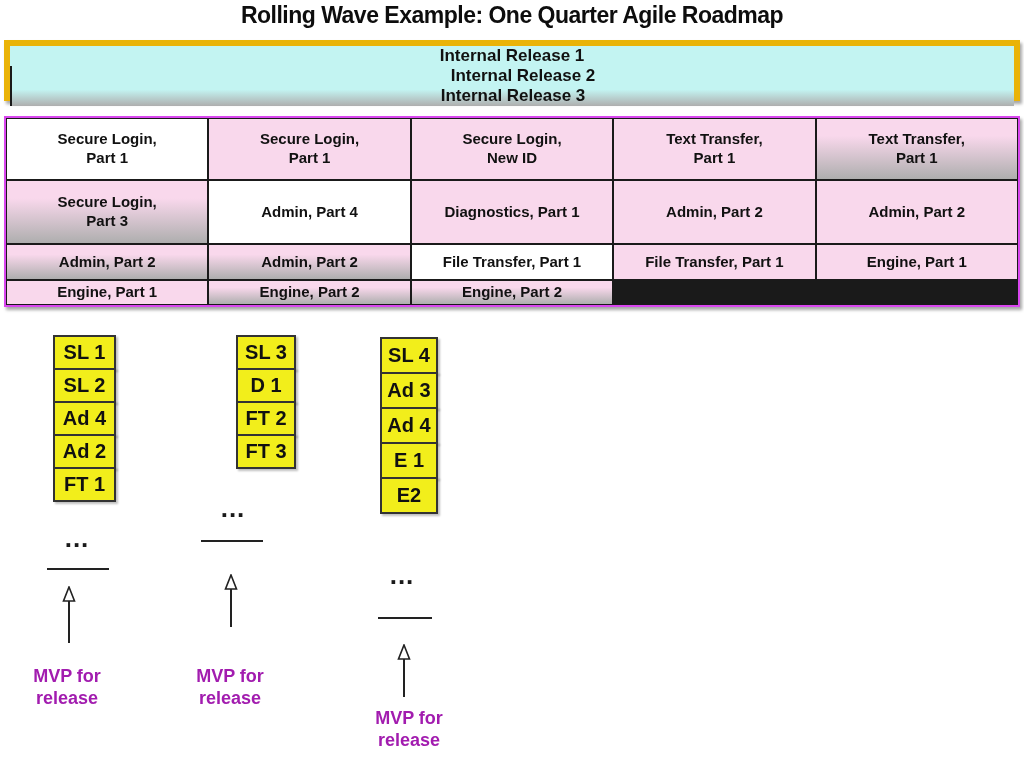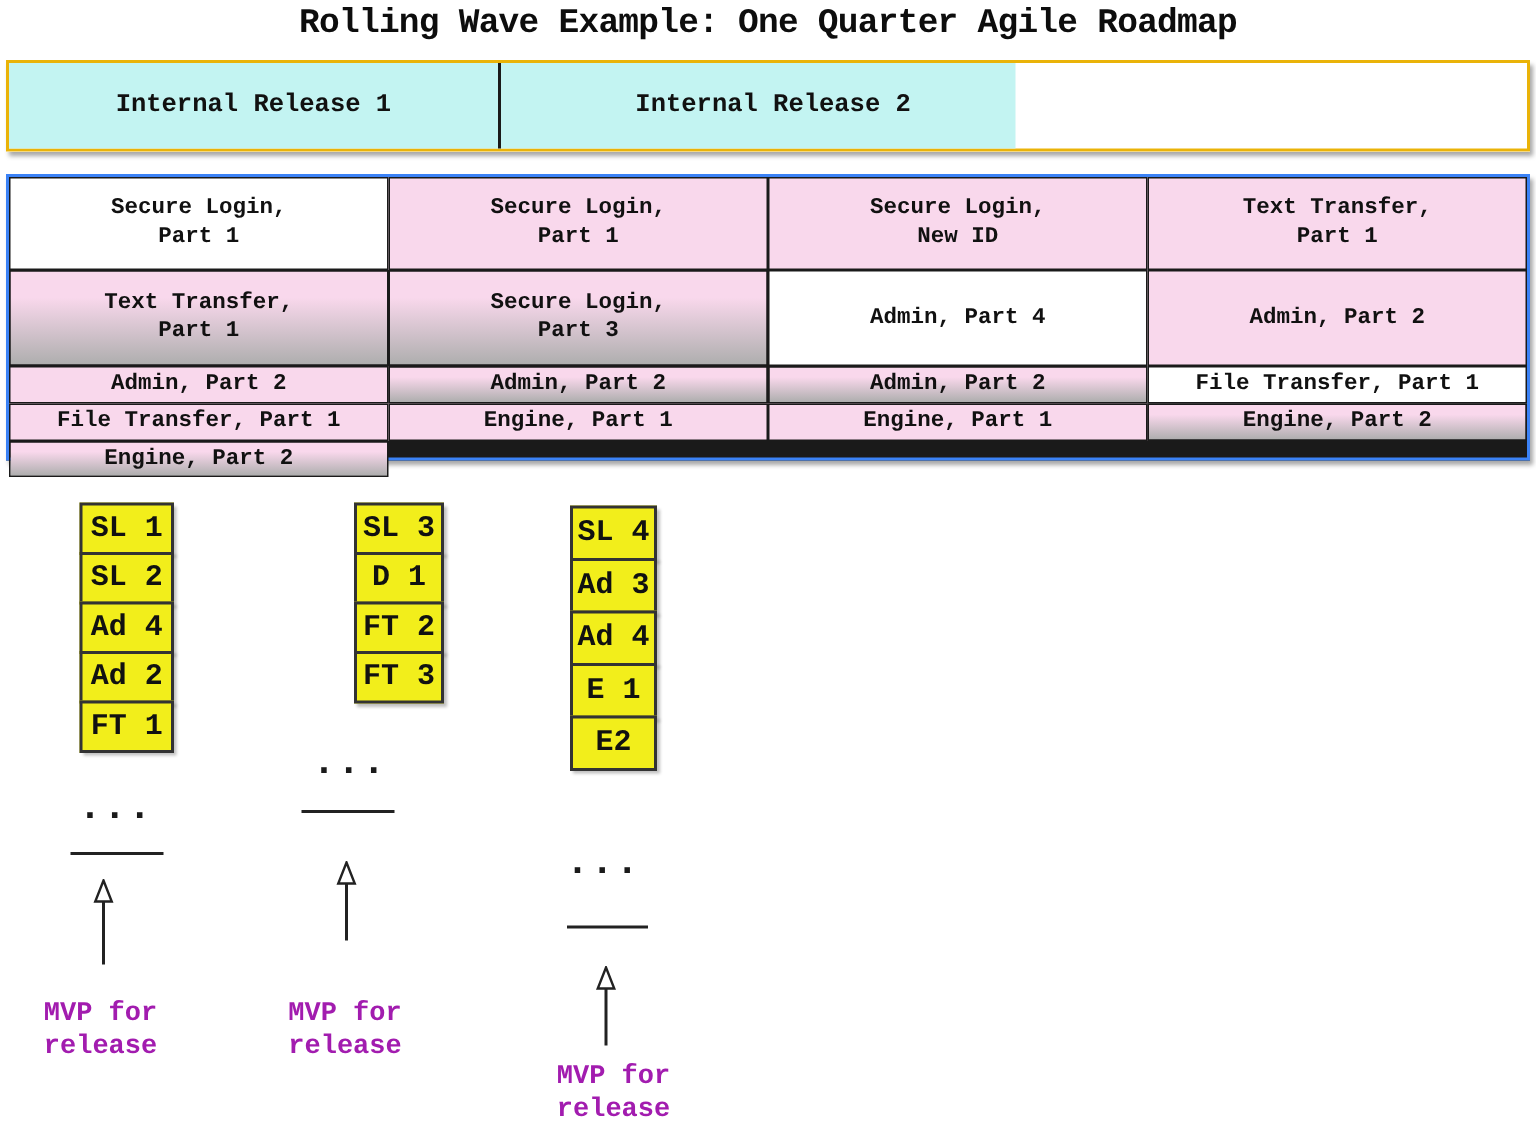--- a/index.html
+++ b/index.html
@@ -8,42 +8,42 @@
     font-family: "Liberation Sans", "DejaVu Sans", sans-serif;
     font-weight: bold;
     color: #111;
   }
   .page {
     position: relative;
     width: 1024px;
     height: 757px;
     background: #ffffff;
     overflow: hidden;
-    font-family: Liberation Mono, monospace;
   }
 
   
   .title {
     position: absolute;
     top: 2px; left: 0;
     width: 100%;
     text-align: center;
     font-size: 23px;
     letter-spacing: -0.5px;
     color: #0d0d0d;
   }
 
   
   .release-bar {
     position: absolute;
     left: 4px; top: 40px;
     width: 1016px; height: 61px;
     display: flex;
-    border: 2px solid #eab308;
+    border: 6px solid #eab308;
     box-shadow: 2px 3px 3px rgba(0,0,0,0.35);
+    flex-direction: column;
   }
   .release {
     display: flex;
     align-items: center;
     justify-content: center;
     font-size: 17px;
     background: var(--cyan, #c3f4f2);
   }
   .release.r0 { flex: 0 0 32.2%; }
   .release.r1 { flex: 0 0 34.1%; border-left: 2px solid #1a1a1a; padding-left: 20px; }
@@ -52,23 +52,23 @@
     border-left: 2px solid #1a1a1a;
     background: linear-gradient(to bottom, var(--cyan, #c3f4f2) 18%, var(--fade-gray, #aeaeae) 100%);
   }
 
   
   .grid {
     position: absolute;
     left: 4px; top: 116px;
     width: 1016px; height: 191px;
     display: grid;
-    grid-template-columns: repeat(4, 1fr);
+    grid-template-columns: repeat(5, 1fr);
     grid-template-rows: 62px 64px 1fr;
-    border: 2px solid #3b82f6;
+    border: 2px solid #d946ef;
     background: #1a1a1a;
     box-shadow: 2px 3px 3px rgba(0,0,0,0.35);
   }
   .cell {
     display: flex;
     align-items: center;
     justify-content: center;
     text-align: center;
     white-space: pre-line;
     font-size: 15px;
@@ -145,37 +145,39 @@
 </head>
 <body>
 
 <div class="page">
 
   <div class="title">Rolling Wave Example: One Quarter Agile Roadmap</div>
 
   <div class="release-bar">
     <div class="release r0">Internal Release 1</div>
     <div class="release r1">Internal Release 2</div>
+    <div class="release r2">Internal Release 3</div>
   </div>
 
   <div class="grid">
     <div class="cell white">Secure Login,
 Part 1</div>
     <div class="cell pink">Secure Login,
 Part 1</div>
     <div class="cell pink">Secure Login,
 New ID</div>
     <div class="cell pink">Text Transfer,
 Part 1</div>
     <div class="cell fade">Text Transfer,
 Part 1</div>
     <div class="cell fade">Secure Login,
 Part 3</div>
 
     <div class="cell white">Admin, Part 4</div>
+    <div class="cell pink">Diagnostics, Part 1</div>
     <div class="cell pink">Admin, Part 2</div>
     <div class="cell pink">Admin, Part 2</div>
     <div class="cell fade">Admin, Part 2</div>
     <div class="cell fade">Admin, Part 2</div>
 
     <div class="cell white">File Transfer, Part 1</div>
     <div class="cell pink">File Transfer, Part 1</div>
     <div class="cell pink">Engine, Part 1</div>
     <div class="cell pink">Engine, Part 1</div>
     <div class="cell fade">Engine, Part 2</div>

